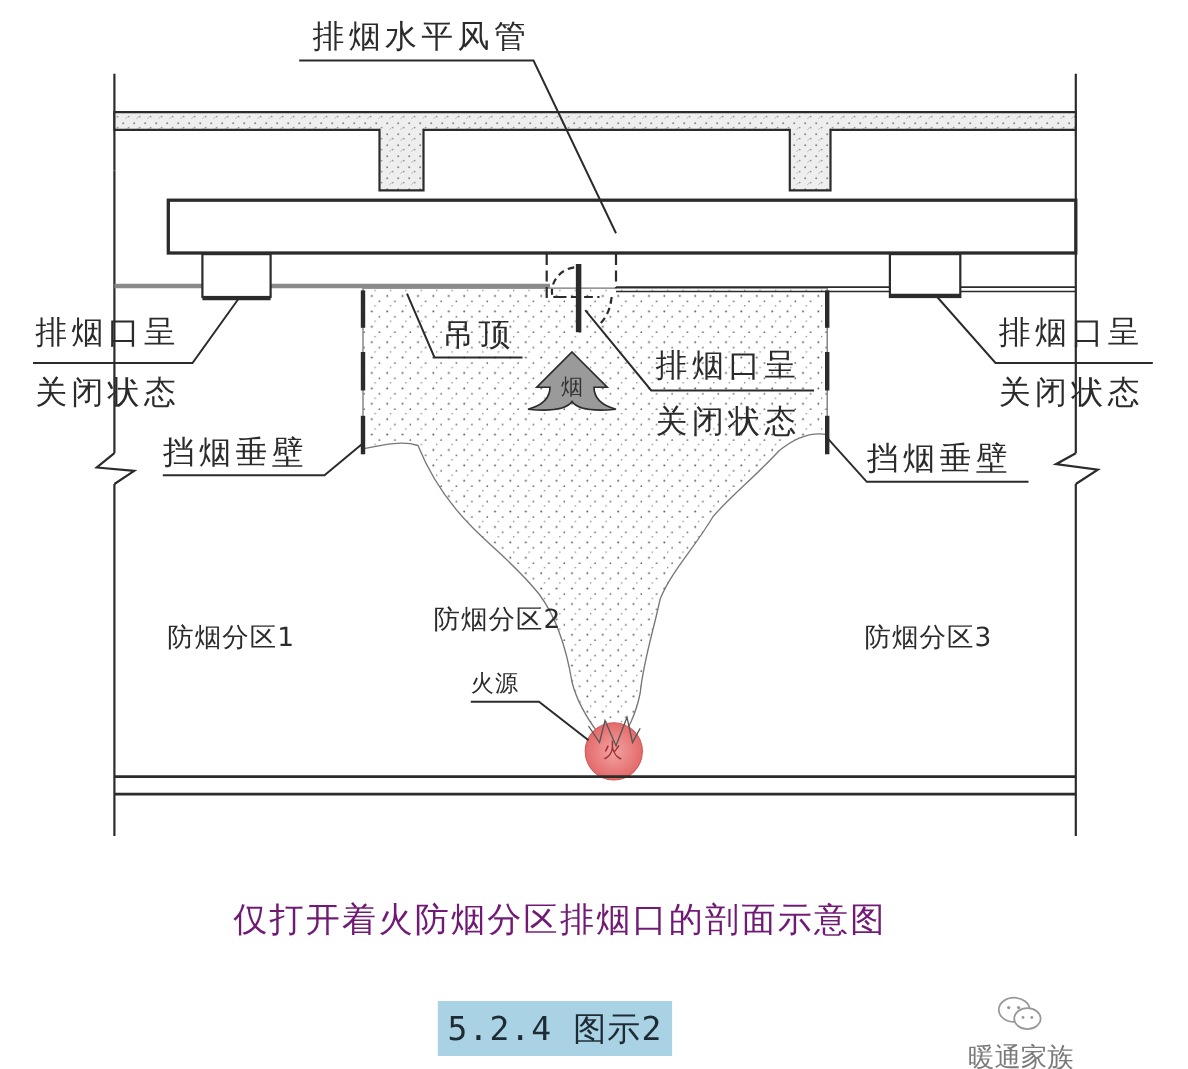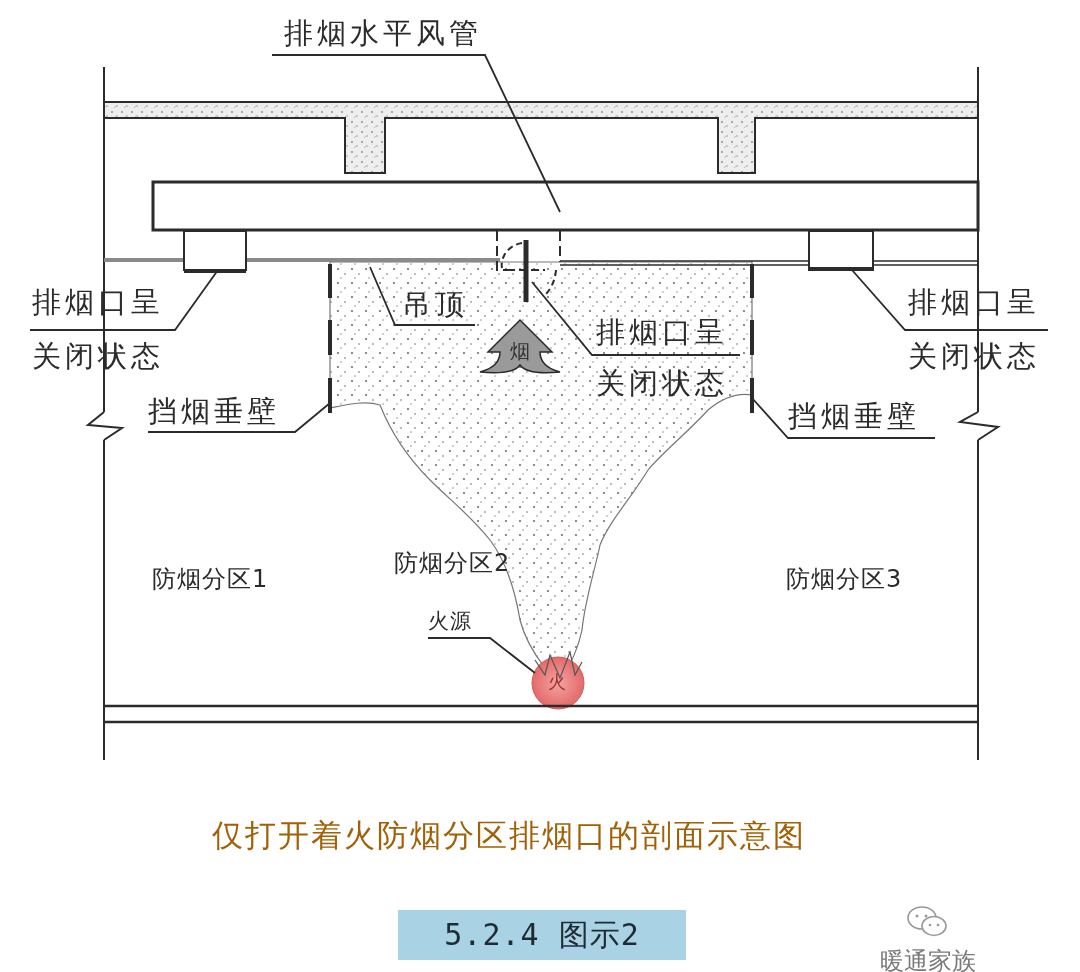--- a/index.html
+++ b/index.html
@@ -2,22 +2,22 @@
 <html><head>
 <meta charset="utf-8">
 <style>
   html,body{margin:0;padding:0;background:#ffffff;}
   body{width:1080px;height:972px;position:relative;overflow:hidden;font-family:"DejaVu Sans","Liberation Sans",sans-serif;color:#2a2a2a;}
   #diagram{position:absolute;left:0;top:0;}
   .lbl{position:absolute;white-space:nowrap;color:#2b2b2b;letter-spacing:4px;}
   .big{font-size:29px;}
   .mid{font-size:24px;letter-spacing:1px;}
   .small{font-size:21px;letter-spacing:1px;}
-  .caption{font-size:31px;letter-spacing:2px;color:#a16207;}
-  .fig-badge{position:absolute;left:398px;top:910px;width:288px;height:50px;background:#a9d3e4;display:flex;align-items:center;justify-content:center;font-family:"DejaVu Sans Mono","Liberation Mono",monospace;font-size:30px;color:#1f2b33;letter-spacing:1px;}
+  .caption{font-size:31px;letter-spacing:2px;color:#701a75;}
+  .fig-badge{position:absolute;left:398px;top:910px;width:213px;height:50px;background:#a9d3e4;display:flex;align-items:center;justify-content:center;font-family:"DejaVu Sans Mono","Liberation Mono",monospace;font-size:30px;color:#1f2b33;letter-spacing:1px;}
   .watermark{position:absolute;left:880px;top:905px;display:flex;align-items:center;gap:6px;color:#7a7a7a;font-size:24px;flex-direction:column;}
   .smoke-arrow-text{position:absolute;font-size:20px;color:#333;}
 </style>
 </head>
 <body>
 
 <svg id="diagram" width="1080" height="972" viewBox="0 0 1080 972" xmlns="http://www.w3.org/2000/svg">
   <defs>
     <pattern id="dots" width="14" height="14" patternUnits="userSpaceOnUse">
       <circle cx="2" cy="3" r="0.9" fill="#555"></circle>

